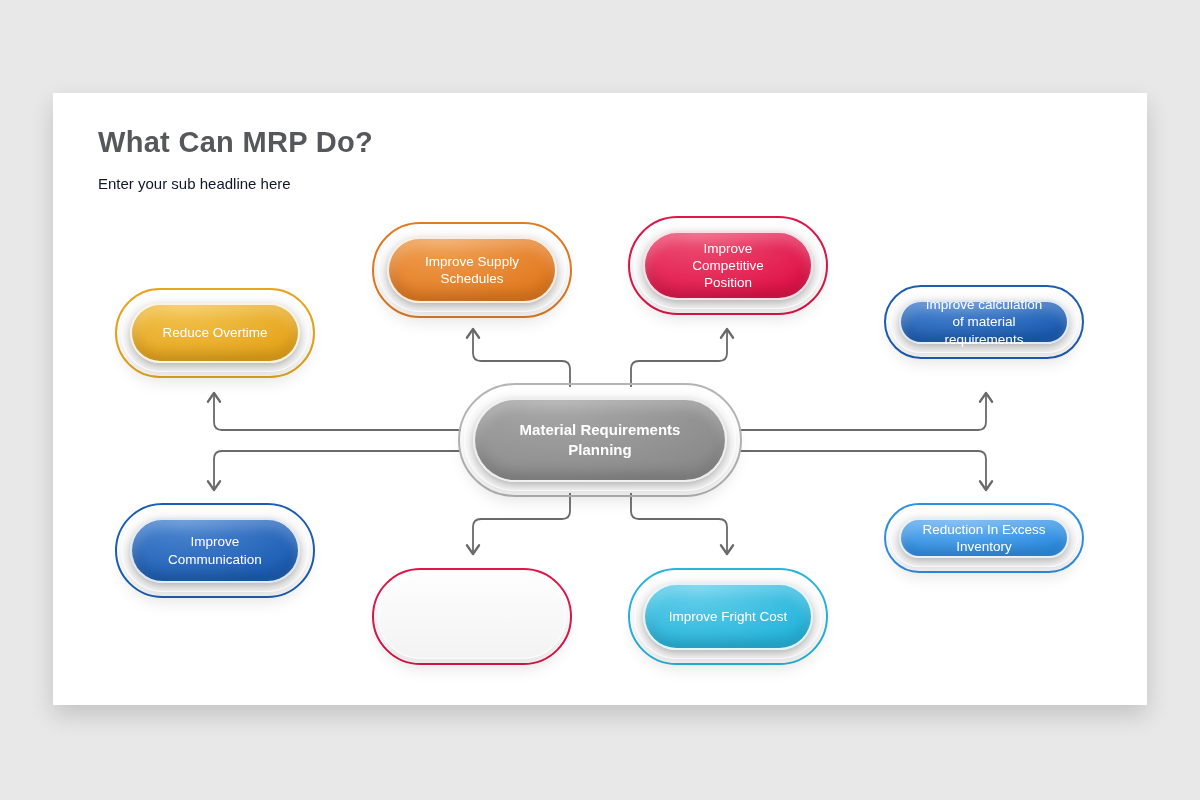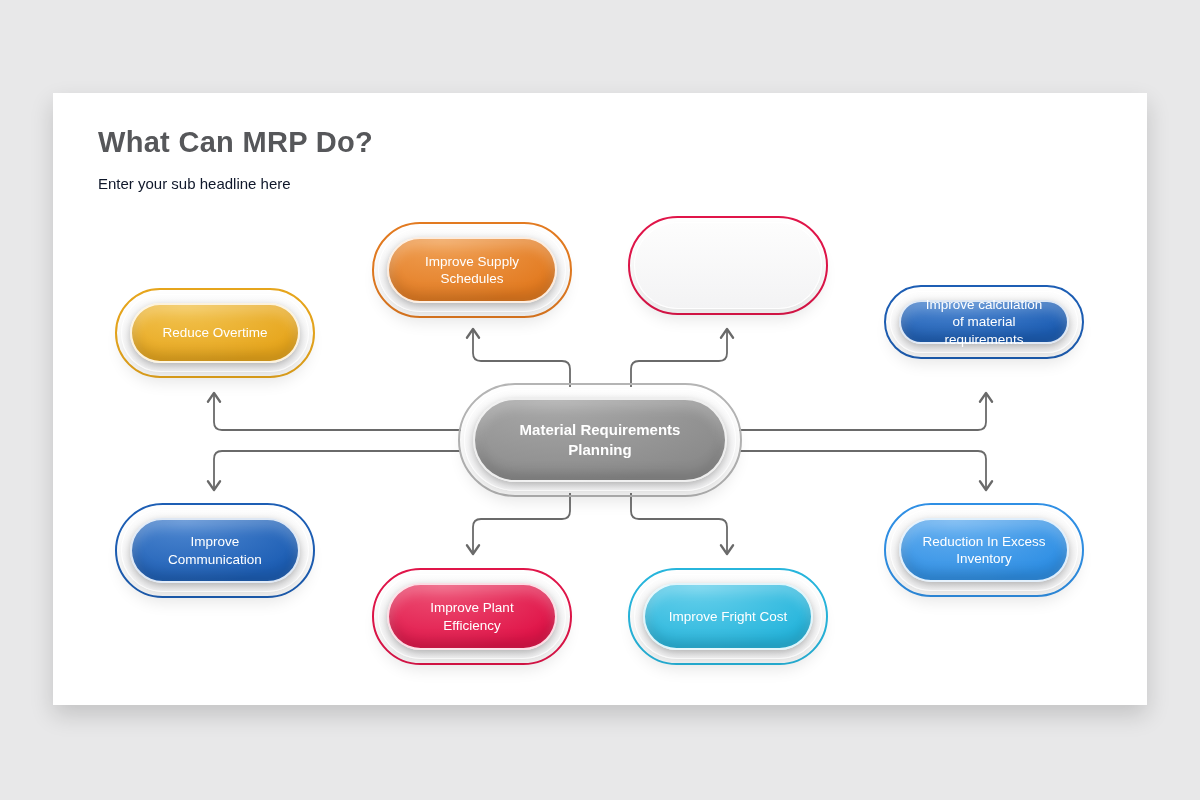--- a/index.html
+++ b/index.html
@@ -89,20 +89,23 @@
   <div class="ring"></div>
   <div class="mid"></div>
   <div class="pill">
     <span class="lbl w130">Improve Supply Schedules</span>
   </div>
 </div>
 
 <div class="node" style="left: 628px; top: 216px; width: 200px; height: 99px; --c: #e01549; --cl: #ee5376;">
   <div class="ring"></div>
   <div class="mid"></div>
+  <div class="pill">
+    <span class="lbl w112">Improve Competitive Position</span>
+  </div>
 </div>
 
 <div class="node" style="left: 884px; top: 285px; width: 200px; height: 74px; --c: #1d5eb4; --cl: #5089d2;">
   <div class="ring"></div>
   <div class="mid"></div>
   <div class="pill">
     <span class="lbl w130">Improve calculation of material requirements</span>
   </div>
 </div>
 
@@ -110,34 +113,31 @@
   <div class="ring"></div>
   <div class="mid"></div>
   <div class="pill">
     <span class="lbl w130">Improve Communication</span>
   </div>
 </div>
 
 <div class="node" style="left: 372px; top: 568px; width: 200px; height: 97px; --c: #e01549; --cl: #ee5376;">
   <div class="ring"></div>
   <div class="mid"></div>
-  <div class="pill">
-    <span class="lbl w130">Improve Plant Efficiency</span>
-  </div>
 </div>
 
 <div class="node" style="left: 628px; top: 568px; width: 200px; height: 97px; --c: #27b5dc; --cl: #69d1ec;">
   <div class="ring"></div>
   <div class="mid"></div>
   <div class="pill">
     <span class="lbl">Improve Fright Cost</span>
   </div>
 </div>
 
-<div class="node" style="left: 884px; top: 503px; width: 200px; height: 94px; --c: #2f8fe4; --cl: #6ab2f1;">
+<div class="node" style="left: 884px; top: 503px; width: 200px; height: 70px; --c: #2f8fe4; --cl: #6ab2f1;">
   <div class="ring"></div>
   <div class="mid"></div>
   <div class="pill">
     <span class="lbl w130">Reduction In Excess Inventory</span>
   </div>
 </div>
 
 <div class="node center" style="left: 458px; top: 383px; width: 284px; height: 114px; --c: #8b8b8b; --cl: #a9a9a9; --ring: #b4b4b4;">
   <div class="ring"></div>
   <div class="mid"></div>

